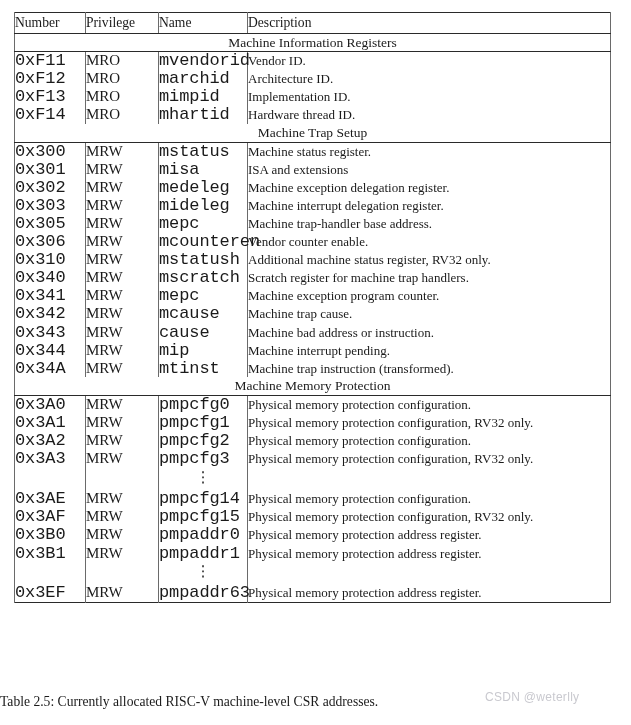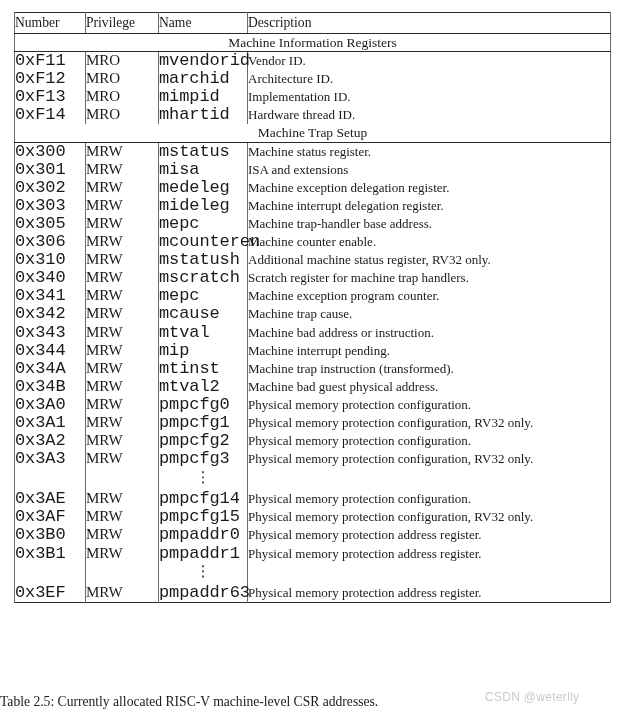--- a/index.html
+++ b/index.html
@@ -200,21 +200,21 @@
         <tr class="row-d">
           <td class="mono cell-l cell-r">0x305</td>
           <td class="serif cell-r">MRW</td>
           <td class="mono cell-r">mepc</td>
           <td class="desc cell-r">Machine trap-handler base address.</td>
         </tr>
         <tr class="row-d">
           <td class="mono cell-l cell-r">0x306</td>
           <td class="serif cell-r">MRW</td>
           <td class="mono cell-r">mcounteren</td>
-          <td class="desc cell-r">Machine counter enable.</td>
+          <td class="desc cell-r">Vendor counter enable.</td>
         </tr>
         <tr class="row-d">
           <td class="mono cell-l cell-r">0x310</td>
           <td class="serif cell-r">MRW</td>
           <td class="mono cell-r">mstatush</td>
           <td class="desc cell-r">Additional machine status register, RV32 only.</td>
         </tr>
         <tr class="row-d">
           <td class="mono cell-l cell-r">0x340</td>
           <td class="serif cell-r">MRW</td>
@@ -229,40 +229,37 @@
         </tr>
         <tr class="row-d">
           <td class="mono cell-l cell-r">0x342</td>
           <td class="serif cell-r">MRW</td>
           <td class="mono cell-r">mcause</td>
           <td class="desc cell-r">Machine trap cause.</td>
         </tr>
         <tr class="row-d">
           <td class="mono cell-l cell-r">0x343</td>
           <td class="serif cell-r">MRW</td>
-          <td class="mono cell-r">mtval</td>
+          <td class="mono cell-r">cause</td>
           <td class="desc cell-r">Machine bad address or instruction.</td>
         </tr>
         <tr class="row-d">
           <td class="mono cell-l cell-r">0x344</td>
           <td class="serif cell-r">MRW</td>
           <td class="mono cell-r">mip</td>
           <td class="desc cell-r">Machine interrupt pending.</td>
         </tr>
         <tr class="row-d">
           <td class="mono cell-l cell-r">0x34A</td>
           <td class="serif cell-r">MRW</td>
           <td class="mono cell-r">mtinst</td>
           <td class="desc cell-r">Machine trap instruction (transformed).</td>
         </tr>
-        <tr class="row-d">
-          <td class="mono cell-l cell-r">0x34B</td>
-          <td class="serif cell-r">MRW</td>
-          <td class="mono cell-r">mtval2</td>
-          <td class="desc cell-r">Machine bad guest physical address.</td>
+        <tr class="row-s">
+          <td class="section-cell hline-bot cell-l cell-r" colspan="4">Machine Memory Protection</td>
         </tr>
         <tr class="row-d">
           <td class="mono cell-l cell-r">0x3A0</td>
           <td class="serif cell-r">MRW</td>
           <td class="mono cell-r">pmpcfg0</td>
           <td class="desc cell-r">Physical memory protection configuration.</td>
         </tr>
         <tr class="row-d">
           <td class="mono cell-l cell-r">0x3A1</td>
           <td class="serif cell-r">MRW</td>

